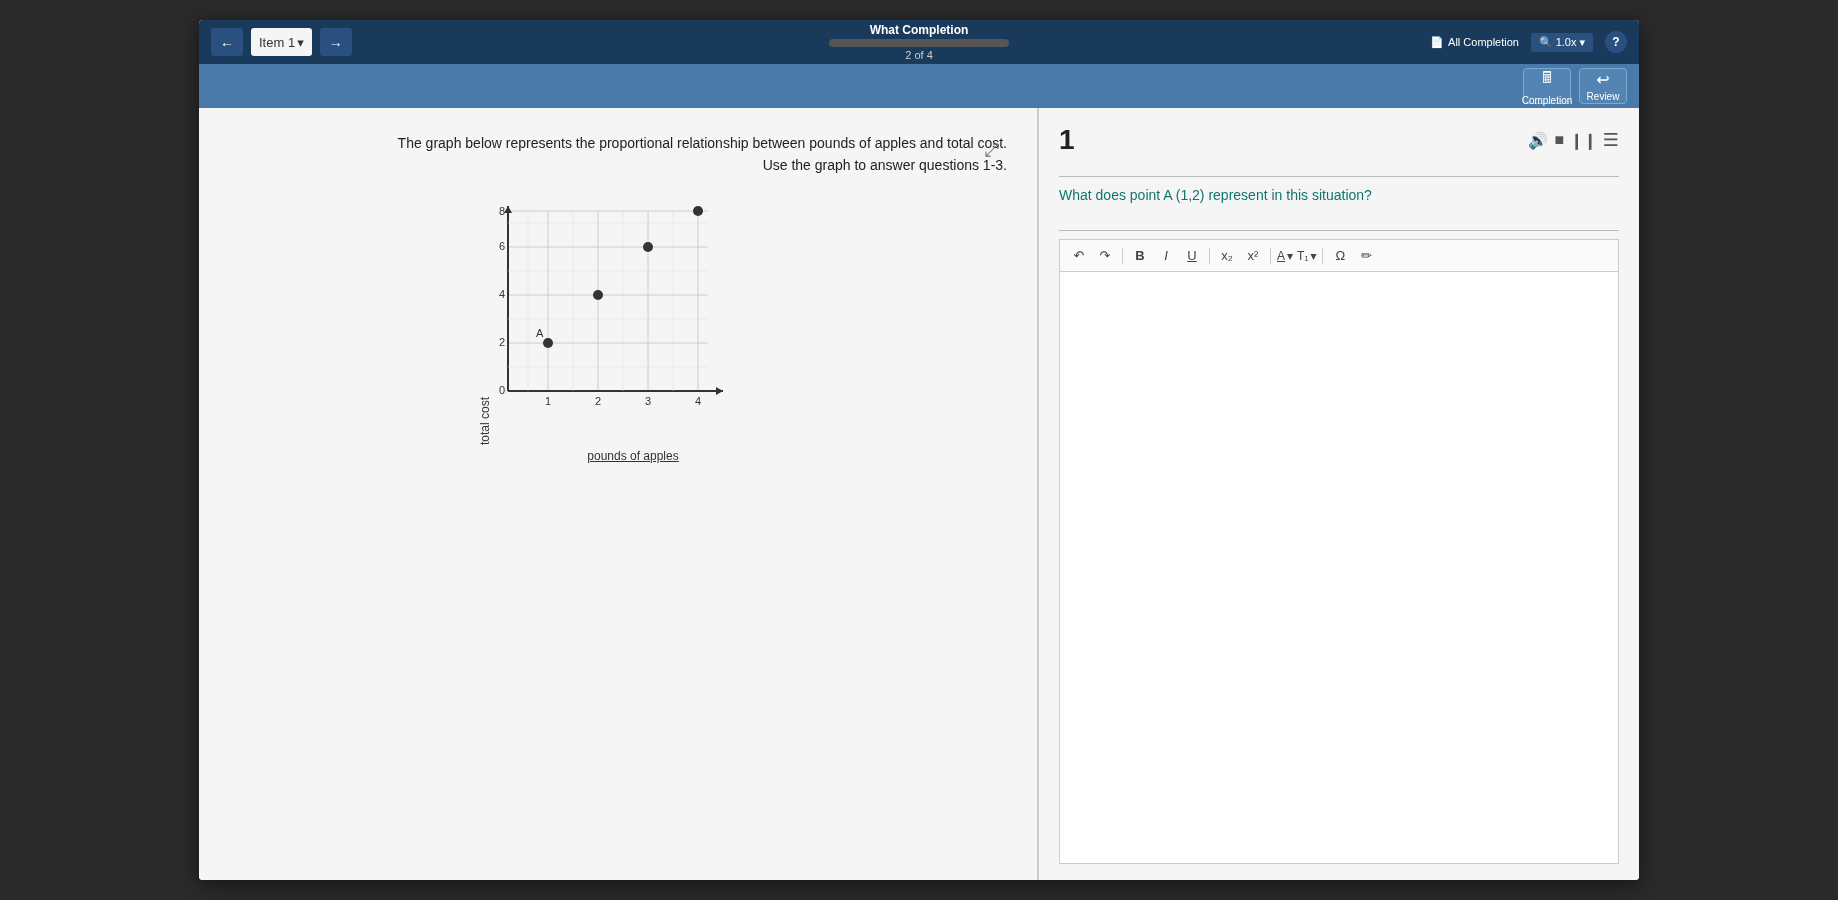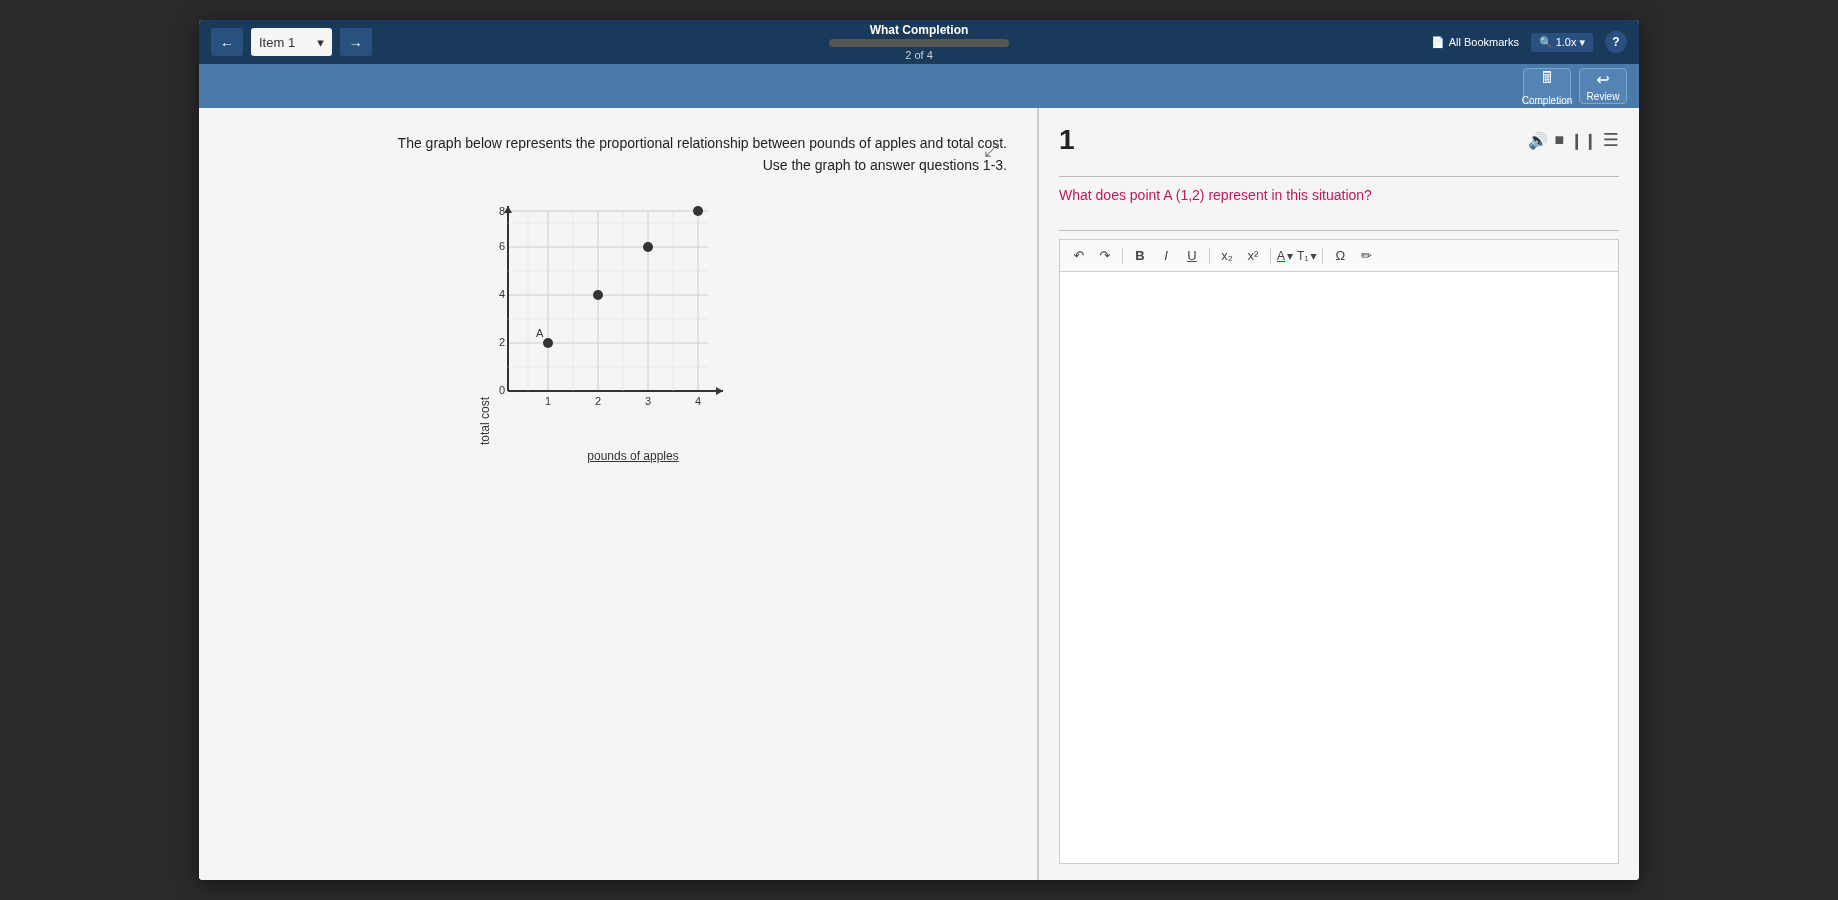--- a/index.html
+++ b/index.html
@@ -53,21 +53,21 @@
     .item-selector {
       background: #f5f5f5;
       border: none;
       border-radius: 3px;
       padding: 4px 8px;
       font-size: 13px;
       color: #333;
       height: 28px;
       display: flex;
       align-items: center;
-      gap: 22px;
+      gap: 2px;
       cursor: pointer;
     }
 
     .test-completion {
       position: absolute;
       left: 50%;
       transform: translateX(-50%);
       text-align: center;
     }
 
@@ -278,21 +278,21 @@
     .menu-btn {
       background: none;
       border: none;
       cursor: pointer;
       font-size: 18px;
       color: #555;
     }
 
     .question-text {
       font-size: 14px;
-      color: #be185d;
+      color: #0f766e;
       margin-bottom: 16px;
       line-height: 1.5;
     }
 
     .divider {
       border: none;
       border-top: 1px solid #bbb;
       margin: 8px 0;
     }
 
@@ -383,21 +383,21 @@
       <div class="test-completion-label">What Completion</div>
       <div class="progress-bar-container">
         <div class="progress-bar-fill" style="width: 0%"></div>
       </div>
       <div class="progress-text">2 of 4</div>
     </div>
 
     <div class="top-right">
       <button class="bookmarks-btn">
         <span>📄</span>
-        <span>All Bookmarks</span>
+        <span>All Completion</span>
       </button>
       <button class="zoom-btn">
         <span>🔍</span>
         <span>1.0x</span>
         <span>▾</span>
       </button>
       <button class="help-btn">?</button>
     </div>
   </div>
 

